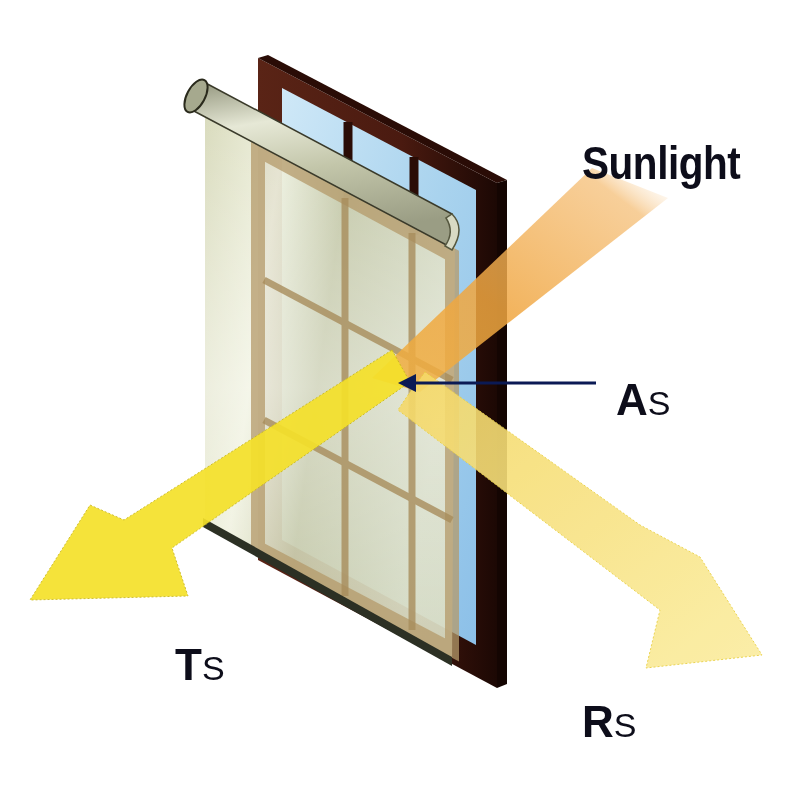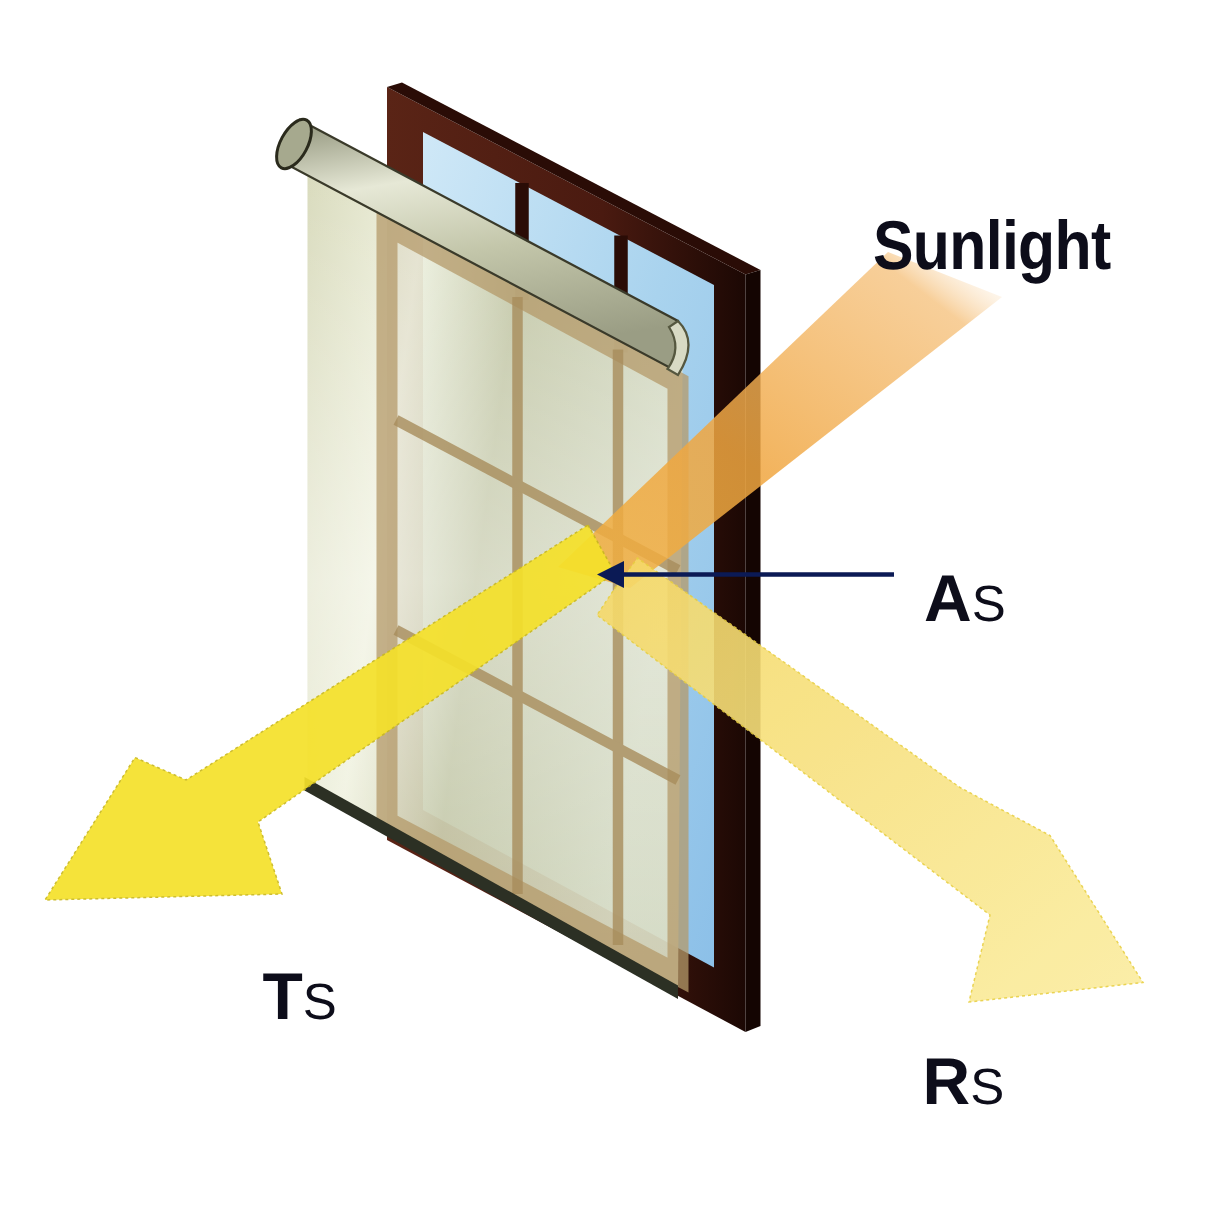--- a/index.html
+++ b/index.html
@@ -40,21 +40,21 @@
     #label-sunlight {
       left: 582px;
       top: 140px;
       font-size: 46px;
       letter-spacing: -0.5px;
       transform: scaleX(0.88);
       transform-origin: left top;
     }
     #label-as { left: 616px; top: 378px; }
     #label-ts { left: 155px; top: 643px; margin-left: 20px; }
-    #label-rs { left: 615px; top: 700px; }
+    #label-rs { left: 582px; top: 700px; }
   </style>
 </head>
 <body>
 
 <svg id="diagram" viewBox="0 0 812 804" xmlns="http://www.w3.org/2000/svg">
   <defs>
     <linearGradient id="frameGrad" x1="0" y1="0" x2="1" y2="0">
       <stop offset="0" stop-color="#5a2416"></stop>
       <stop offset="0.6" stop-color="#4a1a10"></stop>
       <stop offset="1" stop-color="#1c0804"></stop>

